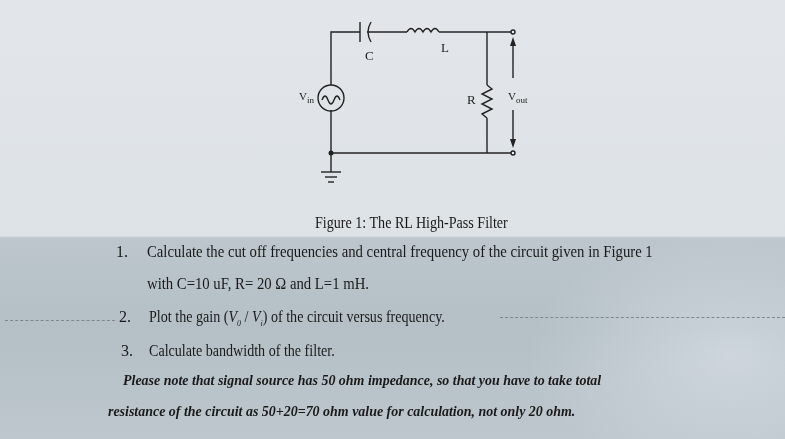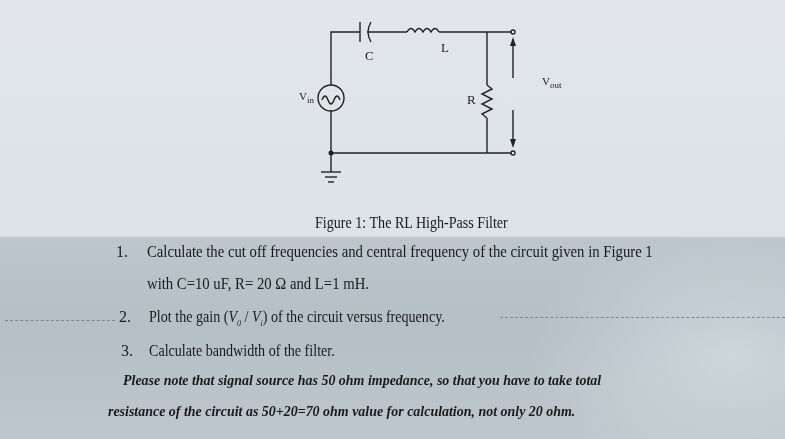--- a/index.html
+++ b/index.html
@@ -72,21 +72,21 @@
     <g fill="#222">
       <polygon points="218,27 215,36 221,36"></polygon>
       <polygon points="218,138 215,129 221,129"></polygon>
       <circle cx="36" cy="143" r="2.5"></circle>
     </g>
   </svg>
   <span class="lbl" style="left:70px;top:38px;">C</span>
   <span class="lbl" style="left:146px;top:30px;">L</span>
   <span class="lbl" style="left:172px;top:82px;">R</span>
   <span class="lbl" style="left:4px;top:80px;font-size:11px;"><span>V</span><sub>in</sub></span>
-  <span class="lbl" style="left:213px;top:65px;font-size:11px;margin-left:34px;"><span>V</span><sub>out</sub></span>
+  <span class="lbl" style="left:213px;top:80px;font-size:11px;"><span>V</span><sub>out</sub></span>
 </div>
 
 <div class="caption">Figure 1: The RL High-Pass Filter</div>
 
 <div class="item" style="left:116px;top:243px;">1.</div>
 <div class="item" style="left:147px;top:243px;transform:scaleX(0.92);">Calculate the cut off frequencies and central frequency of the circuit given in Figure 1</div>
 <div class="item" style="left:147px;top:275px;transform:scaleX(0.92);">with C=10 uF, R= 20 Ω and L=1 mH.</div>
 
 <div class="dash" style="left:5px;top:320px;width:110px;"></div>
 <div class="dash" style="left:500px;top:317px;width:285px;"></div>

